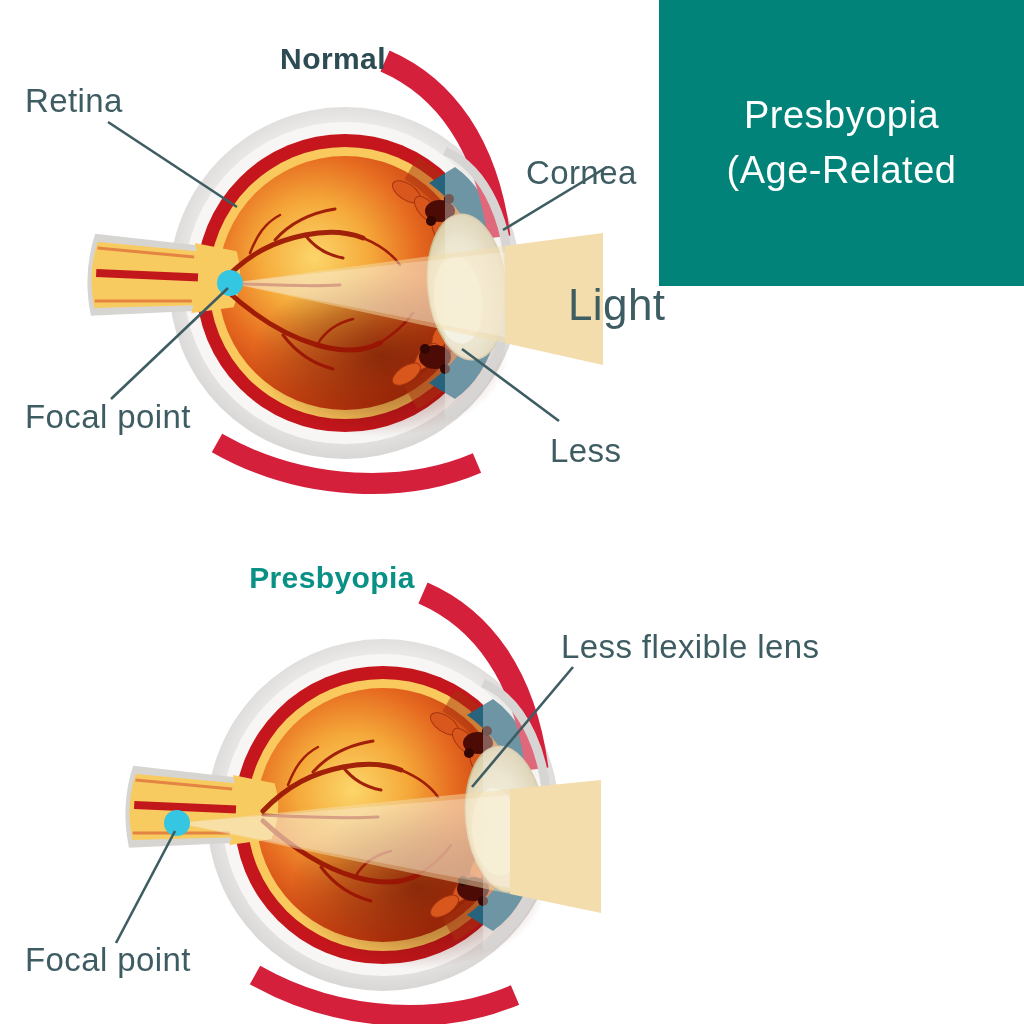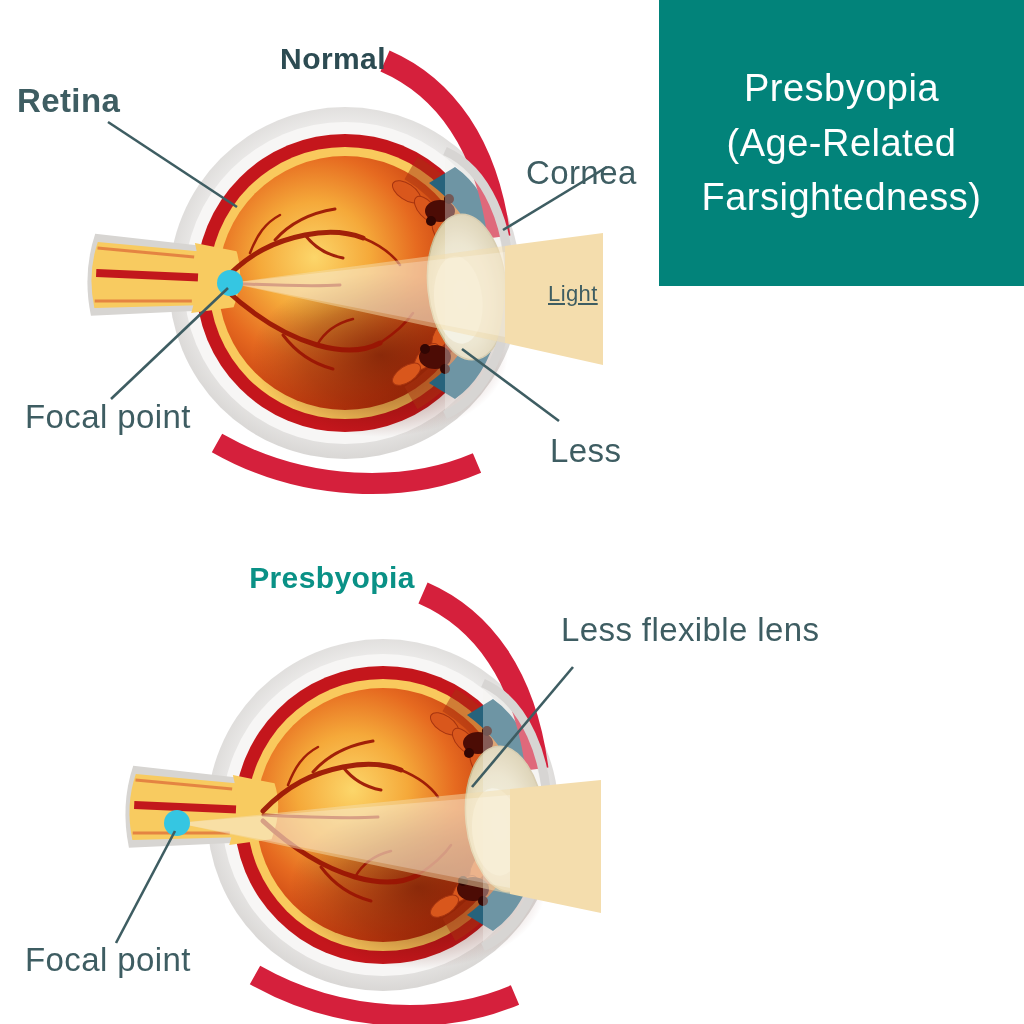--- a/index.html
+++ b/index.html
@@ -149,28 +149,27 @@
     <polygon points="177,823 510,789 510,894" style="fill:var(--light_beam,#F4DDAD)" opacity="0.5"></polygon>
     <polygon points="177,823 510,795 510,888" fill="#ffffff" opacity="0.25"></polygon>
     <circle cx="177" cy="823" r="13" style="fill:var(--focal_point_dot,#35C6E2)"></circle>
     <line x1="573" y1="667" x2="472" y2="787" class="leader"></line>
     <line x1="116" y1="943" x2="175" y2="831" class="leader"></line>
   </svg>
 
   <div class="panel">
     <div class="panel-line">Presbyopia</div>
     <div class="panel-line">(Age-Related</div>
-    <div class="panel-line">Farsightedness)</div>
   </div>
 
   <div class="title title-normal" style="left:333px;top:20px;">Normal</div>
   <div class="title title-presbyopia" style="left:332px;top:563px;">Presbyopia</div>
 
-  <div class="label" style="left:17px;top:84px;font-weight:bold;">Retina</div>
+  <div class="label" style="left:25px;top:84px;">Retina</div>
   <div class="label" style="left:526px;top:128px;margin-top:28px;">Cornea</div>
-  <div class="label" style="left:548px;top:283px;font-size:22px;text-decoration:underline;">Light</div>
+  <div class="label" style="left:568px;top:283px;font-size:44px;">Light</div>
   <div class="label" style="left:550px;top:434px;">Less</div>
   <div class="label" style="left:25px;top:400px;">Focal point</div>
 
-  <div class="label" style="left:561px;top:613px;text-align:center;">Less flexible lens</div>
+  <div class="label" style="left:561px;top:630px;text-align:center;">Less flexible lens</div>
   <div class="label" style="left:25px;top:943px;">Focal point</div>
 
 </div>
 
 </body></html>

